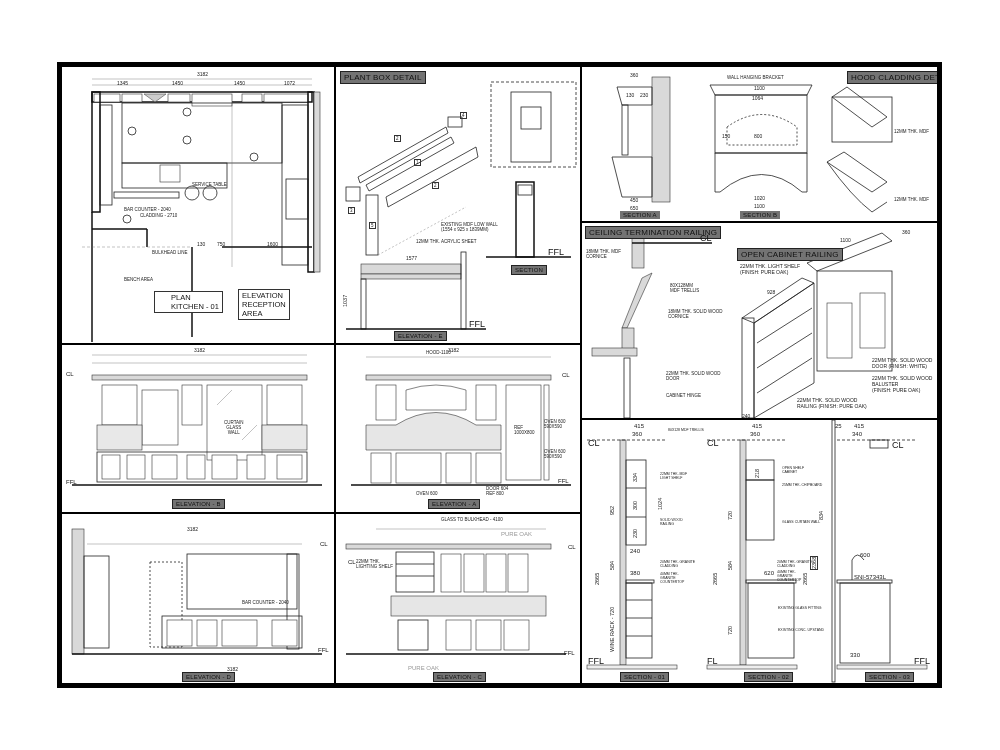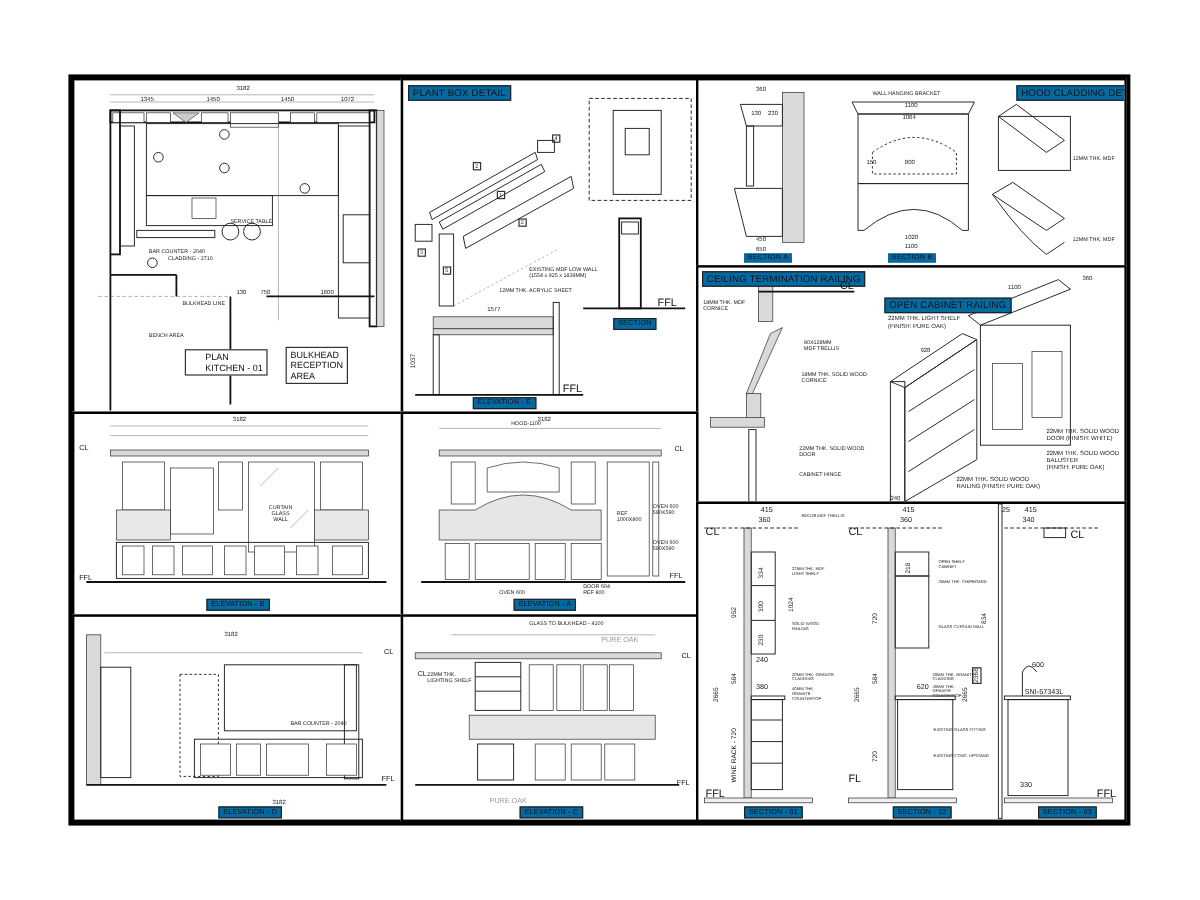--- a/index.html
+++ b/index.html
@@ -1,19 +1,19 @@
 <!DOCTYPE html>
 <html><head>
 <meta charset="utf-8">
 <style>
   html,body{margin:0;padding:0;background:#fff;}
   body{width:1000px;height:750px;position:relative;overflow:hidden;font-family:"Liberation Sans",sans-serif;color:#111;}
   .sheet{position:absolute;left:57px;top:62px;width:885px;height:626px;border:3px solid #000;box-sizing:border-box;background:#fff;}
   .panel{position:absolute;box-sizing:border-box;border:2px solid #000;background:#fff;overflow:hidden;}
-  .title{position:absolute;font-size:8px;border:1px solid #222;padding:1px 3px;background:#0369a1;white-space:nowrap;letter-spacing:0.2px;}
+  .title{position:absolute;font-size:8px;border:1px solid #222;padding:1px 3px;background:#737373;white-space:nowrap;letter-spacing:0.2px;}
   .lbl{position:absolute;font-size:4.5px;line-height:5px;white-space:pre;color:#222;}
   .big{position:absolute;font-size:9px;white-space:nowrap;}
   .dim{position:absolute;font-size:5px;white-space:nowrap;color:#222;}
   .vdim{position:absolute;font-size:5.5px;white-space:nowrap;transform:rotate(-90deg);transform-origin:left top;color:#222;}
   svg{position:absolute;left:0;top:0;}
   .stroke{stroke:#222;fill:none;stroke-width:0.8;}
   .thick{stroke:#111;fill:none;stroke-width:1.5;}
   .thin{stroke:#666;fill:none;stroke-width:0.4;}
   .hatch{fill:#d9d9d9;stroke:#333;stroke-width:0.6;}
   .door{fill:#fff;stroke:#333;stroke-width:0.6;}
@@ -69,21 +69,21 @@
     <span class="dim" style="left:135px;top:174px;">130</span>
     <span class="dim" style="left:155px;top:174px;">750</span>
     <span class="dim" style="left:205px;top:174px;">1600</span>
     <span class="lbl" style="left:62px;top:140px;">BAR COUNTER - 2040</span>
     <span class="lbl" style="left:78px;top:146px;">CLADDING - 2710</span>
     <span class="lbl" style="left:130px;top:115px;">SERVICE TABLE</span>
     <span class="lbl" style="left:62px;top:210px;">BENCH AREA</span>
     <span class="lbl" style="left:90px;top:183px;">BULKHEAD LINE</span>
     <span class="boxlbl" style="left:92px;top:224px;padding-left:16px;">PLAN
 KITCHEN - 01</span>
-    <span class="boxlbl" style="left:176px;top:222px;">BULKHEAD
+    <span class="boxlbl" style="left:176px;top:222px;">ELEVATION
 RECEPTION
 AREA</span>
   </div>
 
   <div class="panel" style="left:274px;top:0;width:248px;height:280px;">
     <svg width="248" height="280">
       <polygon class="stroke" points="22,110 110,60 112,66 24,116"></polygon>
       <polygon class="stroke" points="30,118 115,70 118,76 33,124"></polygon>
       <polygon class="stroke" points="50,130 140,80 142,90 52,140"></polygon>
       <rect class="stroke" x="30" y="128" width="12" height="60"></rect>
@@ -384,21 +384,21 @@
     <span class="vdim" style="left:145px;top:215px;">720</span>
     <span class="vdim" style="left:172px;top:58px;">218</span>
     <span class="dim" style="left:182px;top:150px;font-size:6px;">620</span>
     <span class="lbl" style="left:200px;top:46px;font-size:3.5px;line-height:4px;">OPEN SHELF
 CABINET</span>
     <span class="lbl" style="left:195px;top:140px;font-size:3.5px;line-height:4px;">20MM THK. GRANITE
 CLADDING</span>
     <span class="lbl" style="left:195px;top:150px;font-size:3.5px;line-height:4px;">40MM THK.
 GRANITE
 COUNTERTOP</span>
-    <span class="big" style="left:125px;top:224px;">FL</span>
+    <span class="big" style="left:125px;top:236px;">FL</span>
     <span class="title" style="left:162px;top:252px;font-size:6px;">SECTION - 02</span>
 
     <span class="dim" style="left:253px;top:3px;font-size:6px;">25</span>
     <span class="dim" style="left:272px;top:3px;font-size:6px;">415</span>
     <span class="dim" style="left:270px;top:11px;font-size:6px;">340</span>
     <span class="big" style="left:310px;top:20px;">CL</span>
     <span class="vdim" style="left:220px;top:165px;">2665</span>
     <span class="vdim" style="left:236px;top:100px;">834</span>
     <span class="vdim" style="left:228px;top:150px;border:1px solid #333;">2368</span>
     <span class="dim" style="left:278px;top:132px;font-size:6px;">600</span>

